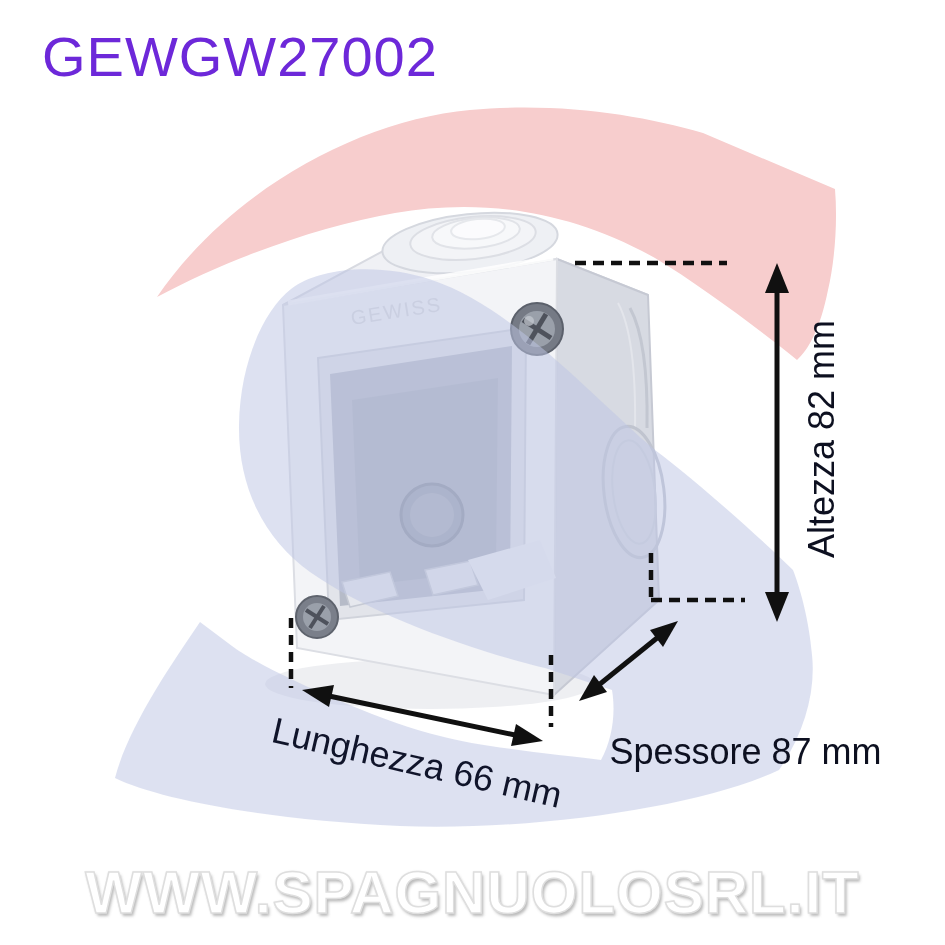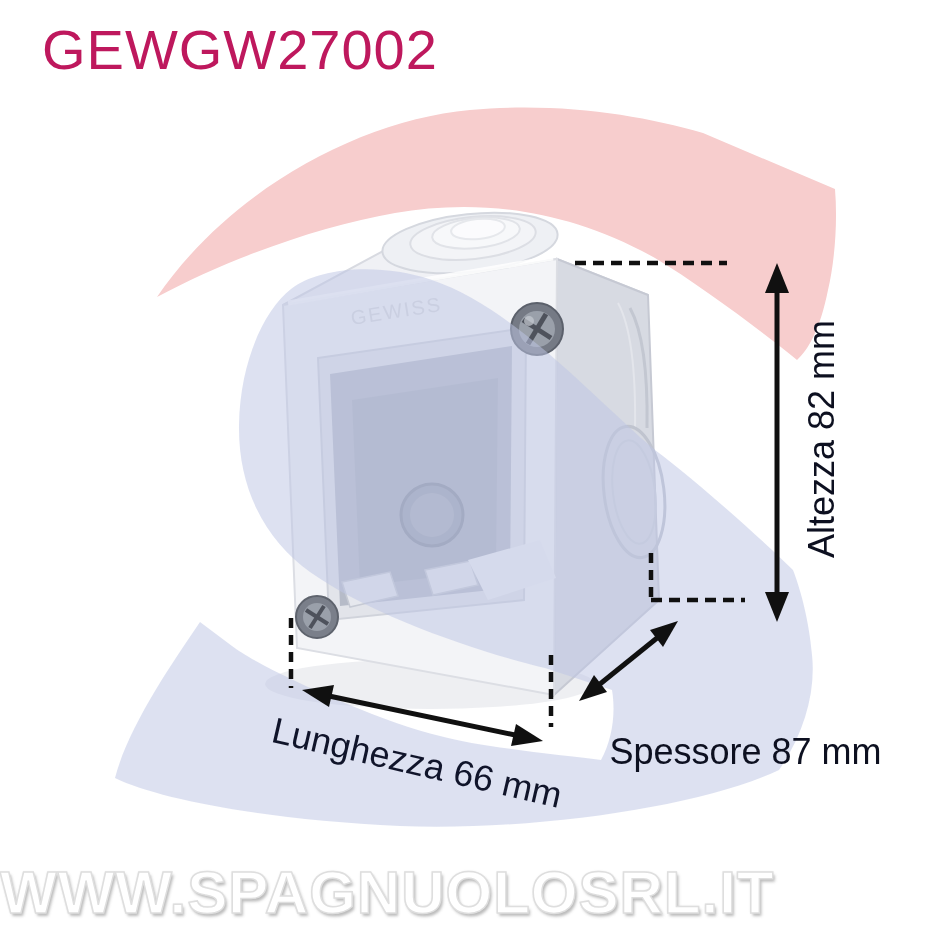--- a/index.html
+++ b/index.html
@@ -1,25 +1,25 @@
 <!DOCTYPE html>
 <html><head>
 <meta charset="utf-8">
 <style>
   html,body{margin:0;padding:0;background:#ffffff;}
   #stage{position:relative;width:945px;height:945px;overflow:hidden;background:#ffffff;
          font-family:"Liberation Sans", sans-serif;}
   #artwork{position:absolute;left:0;top:0;}
-  .page-title{position:absolute;left:42px;top:17px;font-size:56px;font-weight:500;
-              color:#be185d;letter-spacing:1px;white-space:nowrap;}
+  .page-title{position:absolute;left:42px;top:24px;font-size:56px;font-weight:500;
+              color:#6d28d9;letter-spacing:1px;white-space:nowrap;}
   .dim-label{position:absolute;font-size:36px;color:#0d1020;white-space:nowrap;text-align:center;}
   .dim-label.altezza{left:682px;top:418px;width:280px;transform:rotate(-90deg);}
   .dim-label.lunghezza{left:262px;top:742px;width:310px;transform:rotate(13deg);color:#10142a;}
   .dim-label.spessore{left:598px;top:731px;width:295px;}
-  .site-watermark{position:absolute;left:0;right:0;top:858px;text-align:left;
+  .site-watermark{position:absolute;left:0;right:0;top:858px;text-align:center;
       font-size:60px;font-weight:bold;letter-spacing:1px;color:#ffffff;
       -webkit-text-stroke:1.5px #dedede;
       text-shadow:2px 3px 3px rgba(175,175,175,.85), 0 0 2px rgba(205,205,205,.9);}
 </style>
 </head>
 <body>
 
 <div id="stage">
 
   <svg id="artwork" width="945" height="945" viewBox="0 0 945 945">

